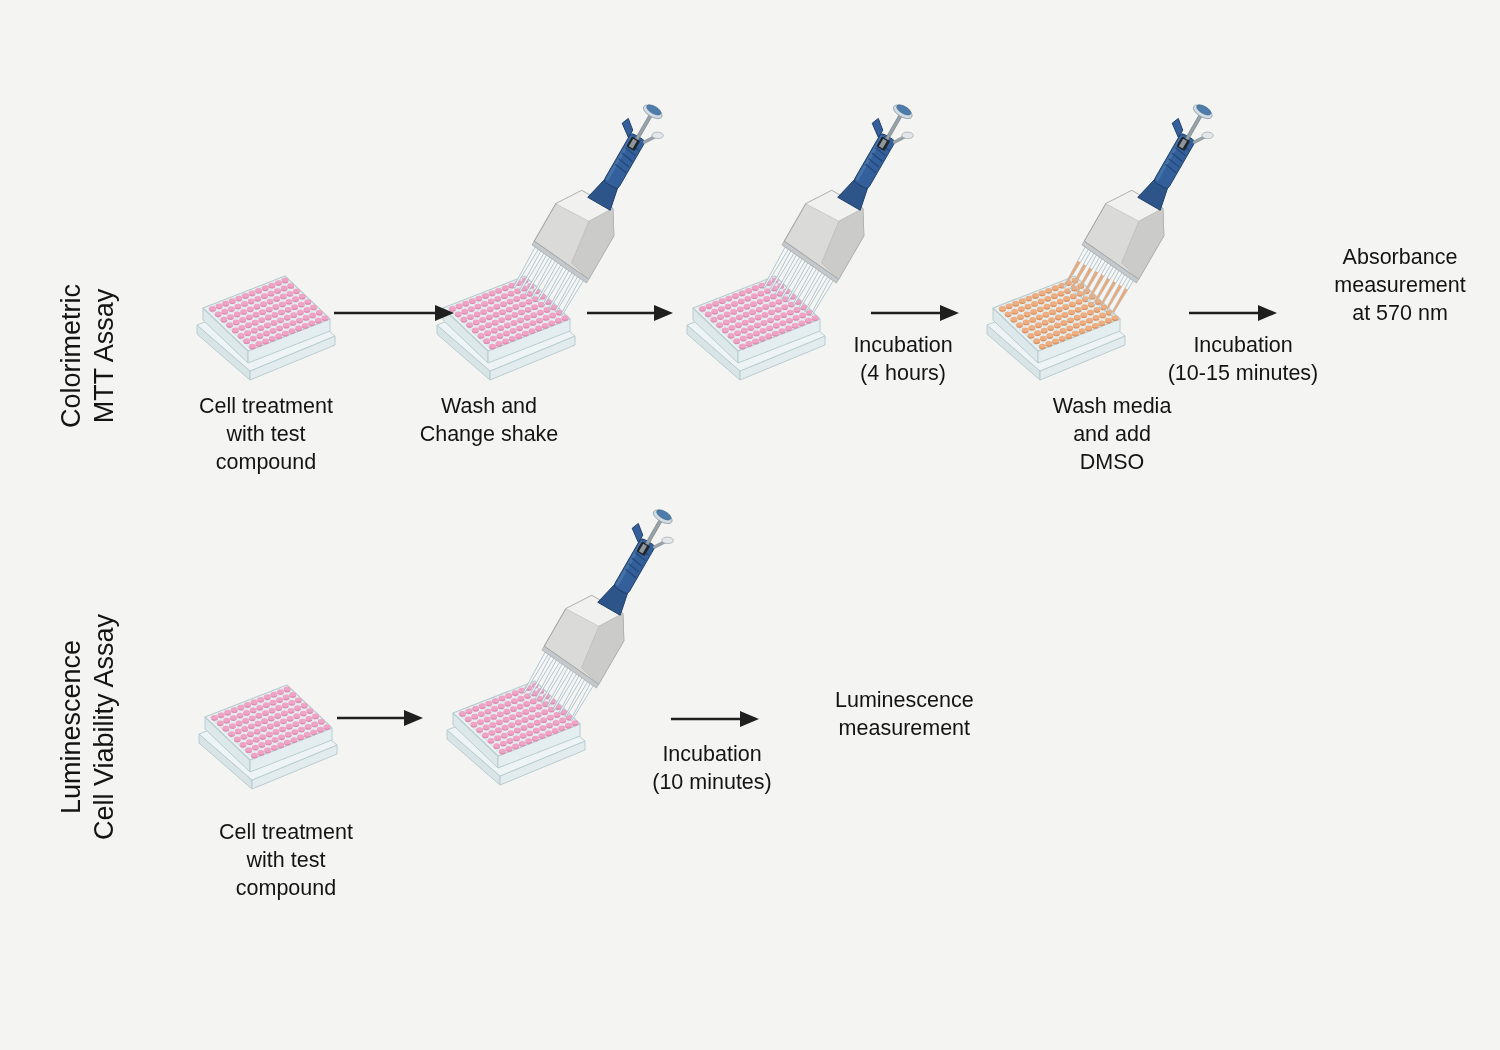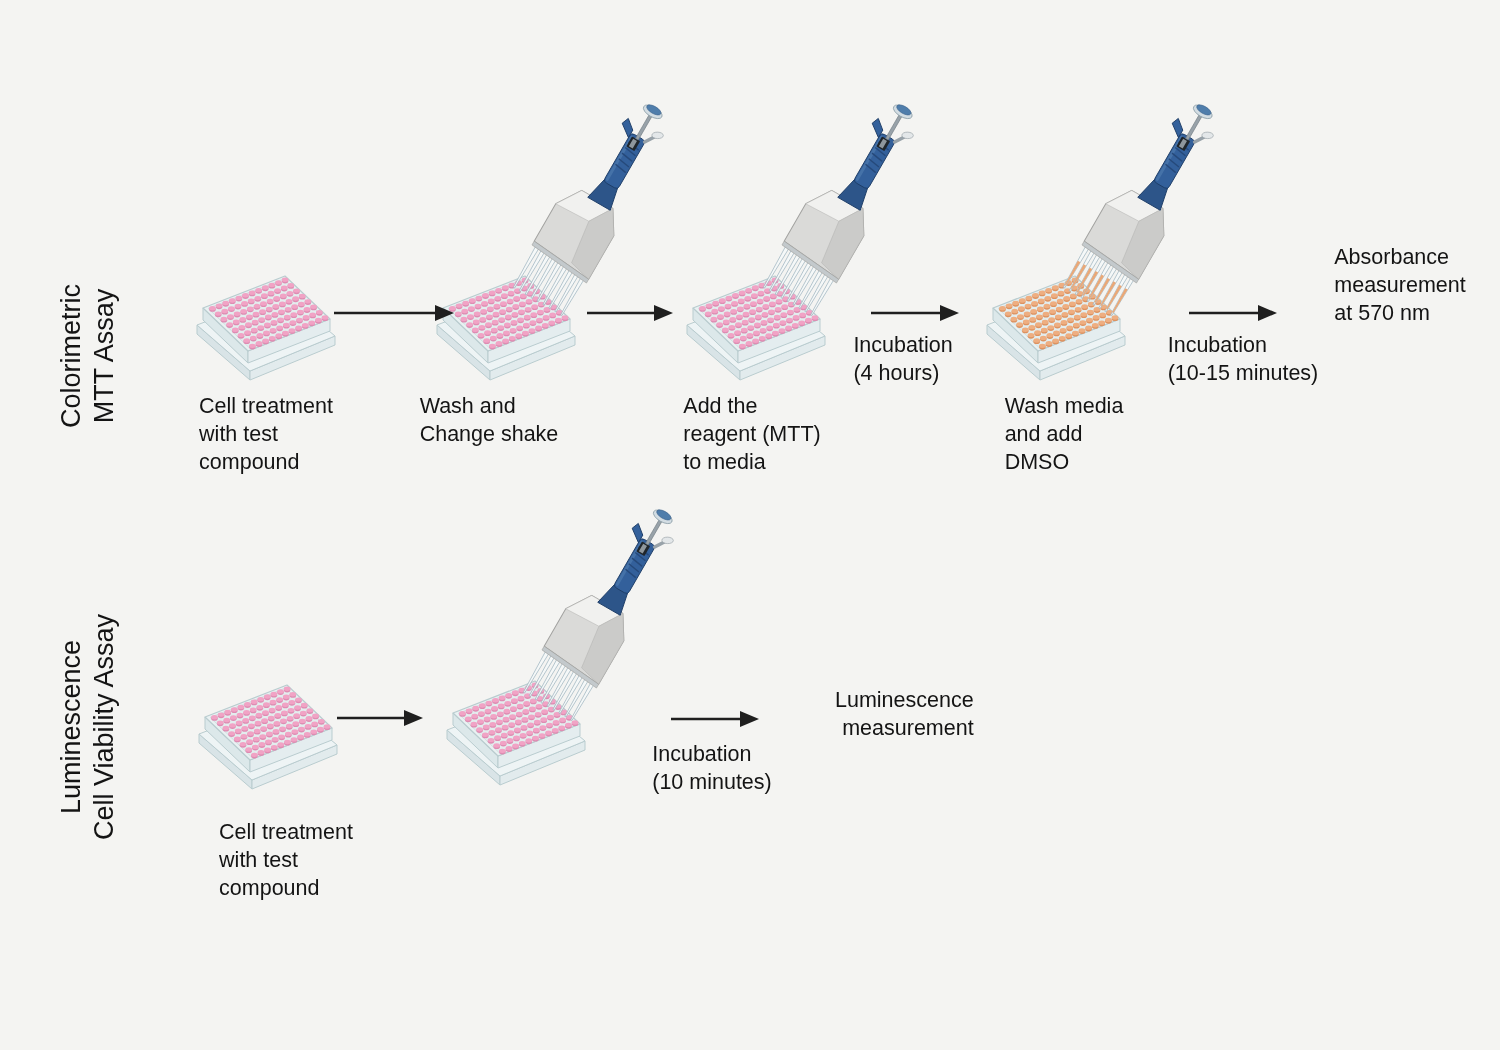--- a/index.html
+++ b/index.html
@@ -6,24 +6,24 @@
   .canvas{
     position:relative;width:1500px;height:1050px;background:#f4f4f2;
     font-family:"Liberation Sans",sans-serif;color:#141414;overflow:hidden;
   }
   .rowlabel{
     position:absolute;white-space:pre-line;text-align:center;
     font-size:27px;line-height:33px;
     transform:translate(-50%,-50%) rotate(-90deg);
   }
   .caption,.arrowlabel,.result{
-    position:absolute;white-space:pre-line;text-align:left;
+    position:absolute;white-space:pre-line;text-align:center;
     font-size:21.5px;line-height:28px;transform:translateX(-50%);
   }
-  .result.leftal{text-align:right;transform:none;}
+  .result.leftal{text-align:center;transform:none;}
   .illu{position:absolute;}
   .illu svg{display:block;overflow:visible;}
 </style>
 </head>
 <body>
 
 <div class="canvas" style="background: rgb(244, 244, 242); color: rgb(20, 20, 20);">
 
   <div class="rowlabel" style="left:88px;top:356px;width:340px">Colorimetric
 MTT Assay</div>
@@ -1455,24 +1455,21 @@
         <line x1="1" y1="13" x2="71" y2="13" stroke="#1f1f1f" stroke-width="2.6"></line>
         <polygon points="70,5 89,13 70,21" fill="#1f1f1f"></polygon>
       </svg>
     </div>
 
   <div class="caption" style="left:266px;top:392px">Cell treatment
 with test
 compound</div>
   <div class="caption" style="left:489px;top:392px">Wash and
 Change shake</div>
-  <div class="caption" style="left:752px;top:392px">Add the
-reagent (MTT)
-to media</div>
-  <div class="caption" style="left:1064px;top:392px">Wash media
+  <div class="caption" style="left:1112px;top:392px">Wash media
 and add
 DMSO</div>
 
   <div class="arrowlabel" style="left:903px;top:331px">Incubation
 (4 hours)</div>
   <div class="arrowlabel" style="left:1243px;top:331px">Incubation
 (10-15 minutes)</div>
 
   <div class="result" style="left:1400px;top:243px">Absorbance
 measurement

